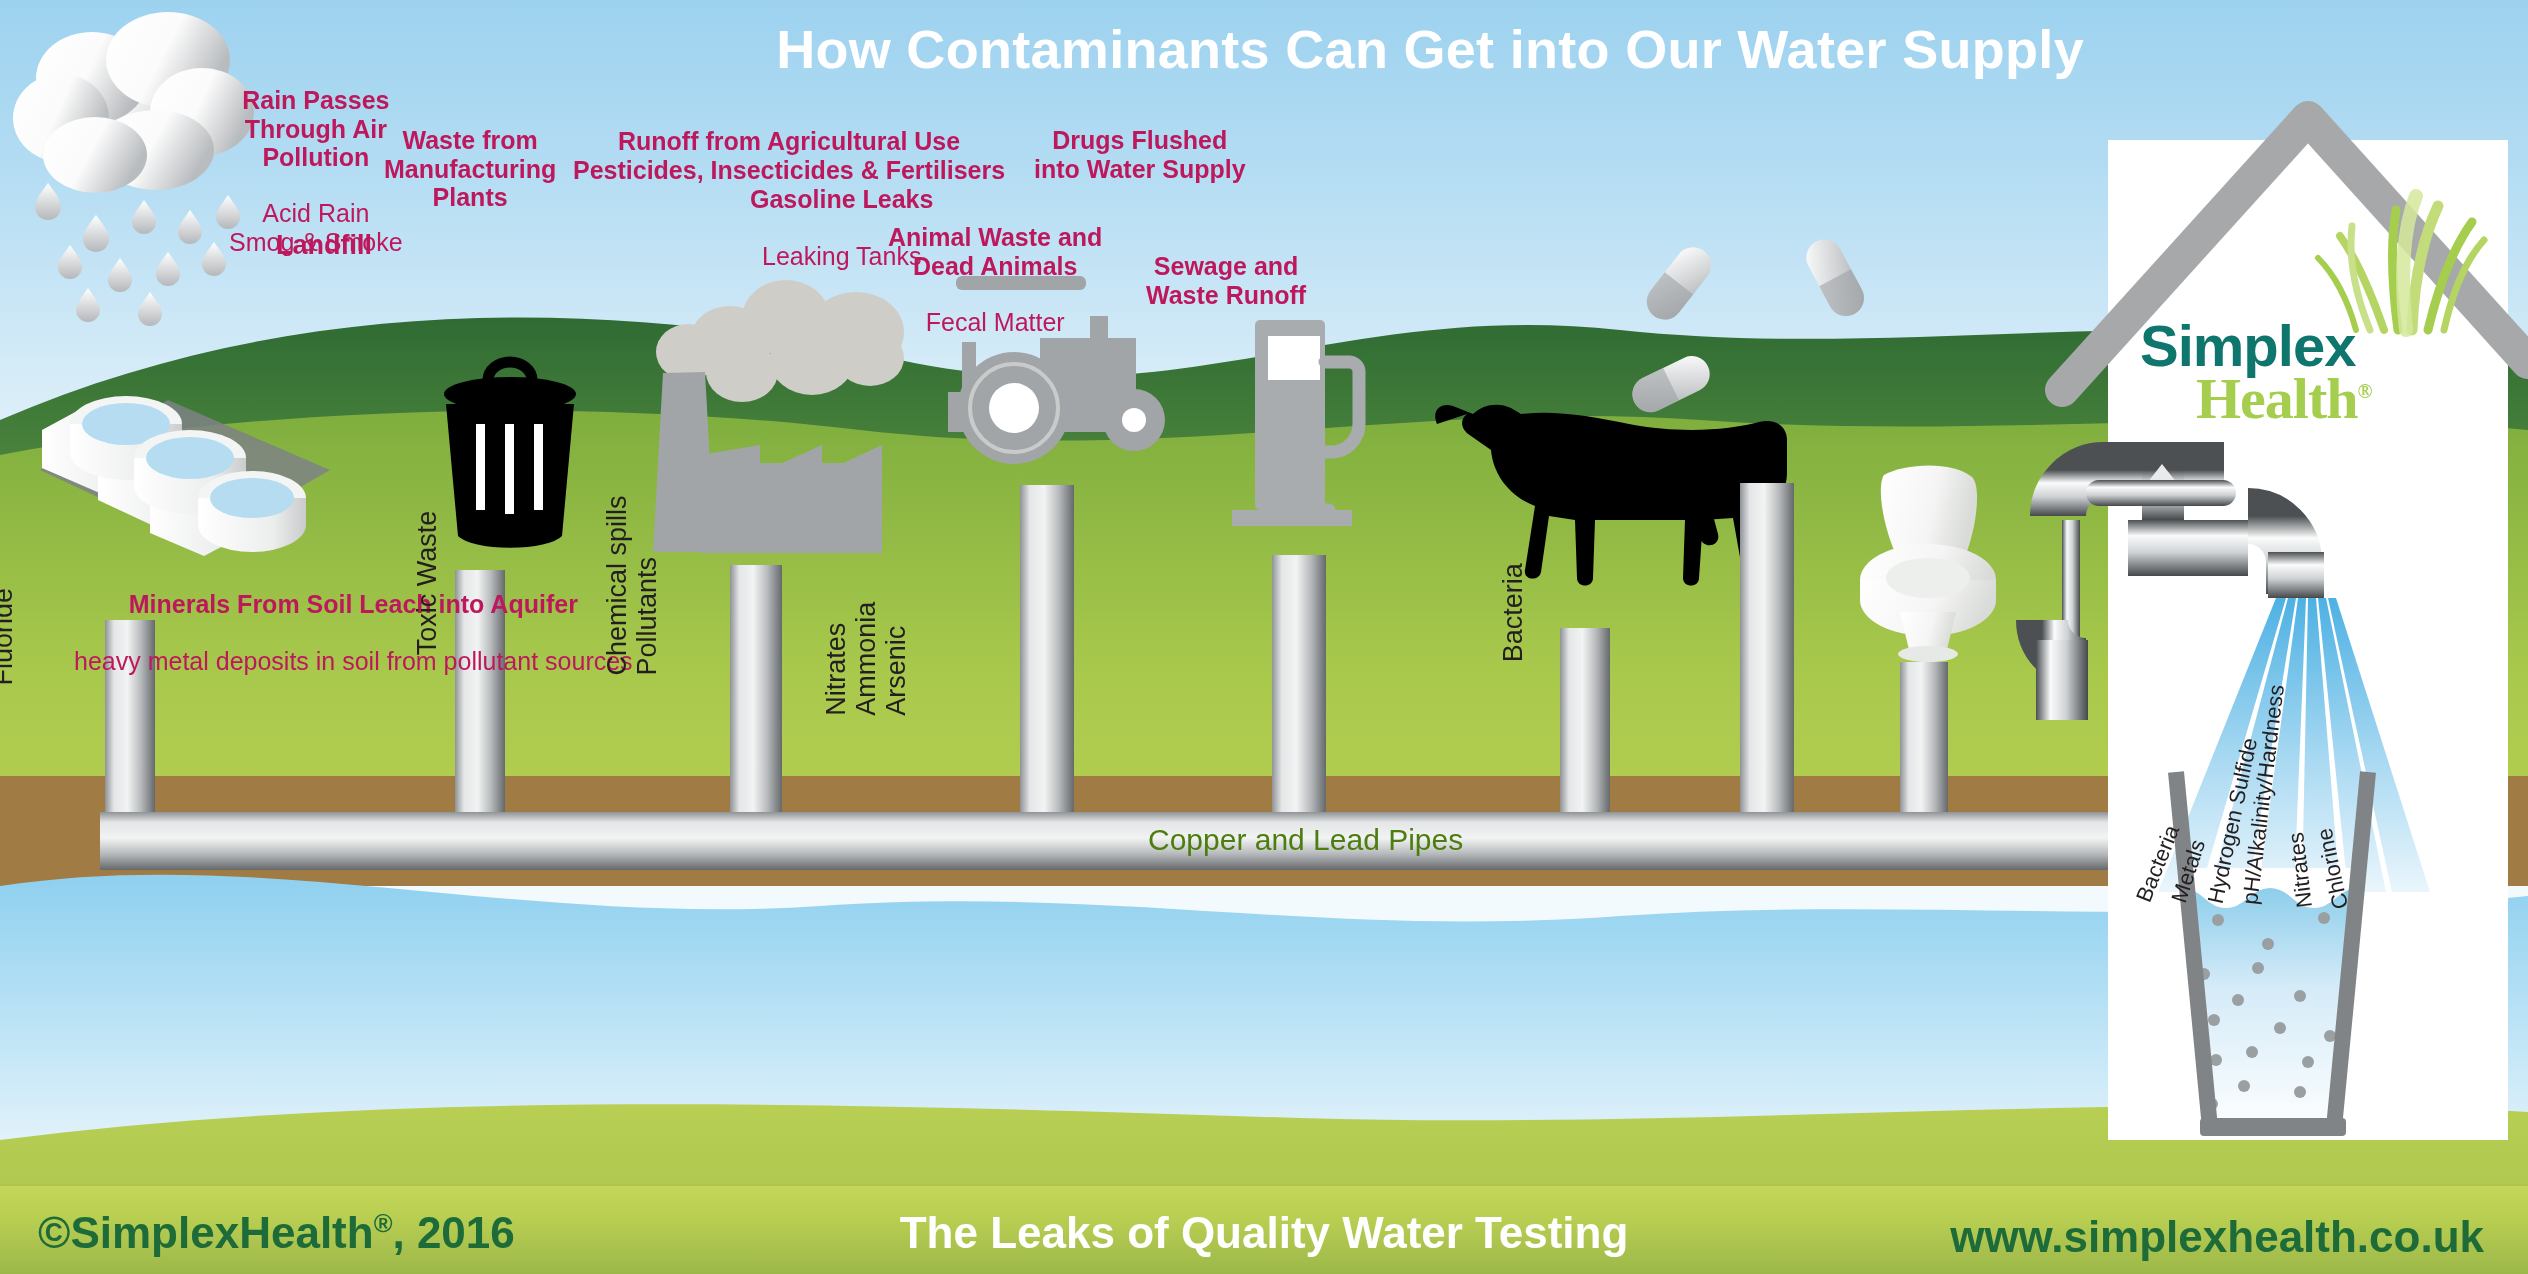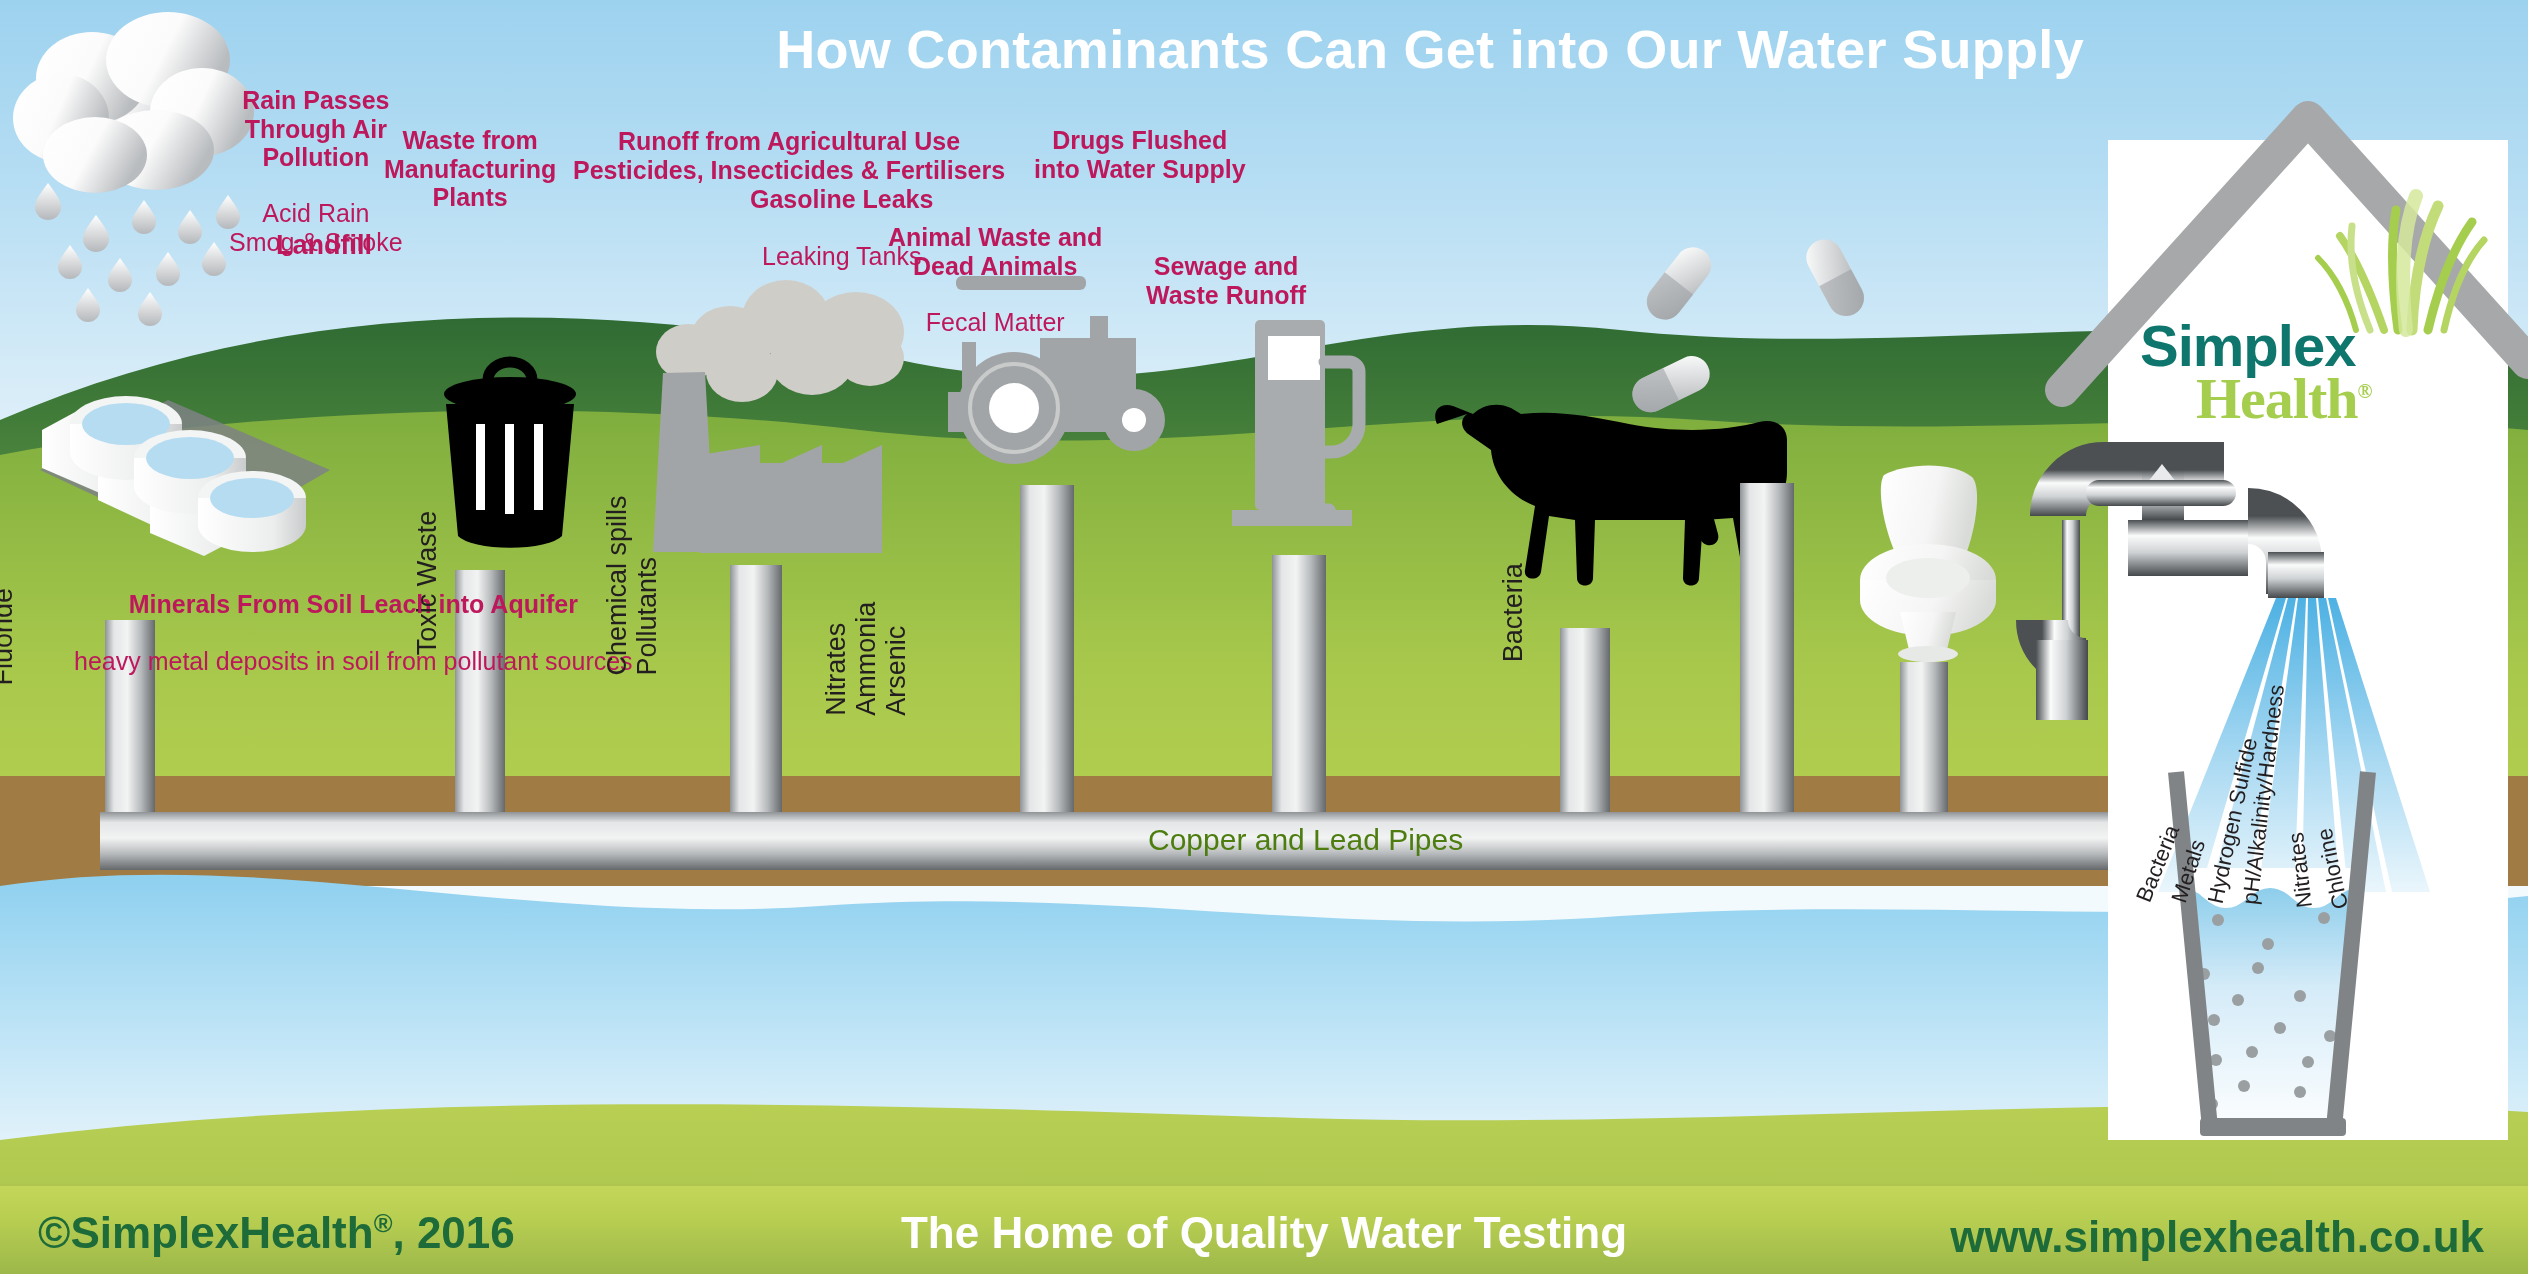--- a/index.html
+++ b/index.html
@@ -459,17 +459,17 @@
     <div class="l1">Simplex</div>
     <div class="l2">
       <span>Health</span><span class="reg">®</span>
     </div>
   </div>
 
   <div class="footer">
     <div class="fl">
       <span>©SimplexHealth</span><span class="sup">®</span><span>, 2016</span>
     </div>
-    <div class="fc">The Home of Quality Water Testing</div>
+    <div class="fc">The Leaks of Quality Water Testing</div>
     <div class="fr">www.simplexhealth.co.uk</div>
   </div>
 
 </div>
 
 </body></html>

